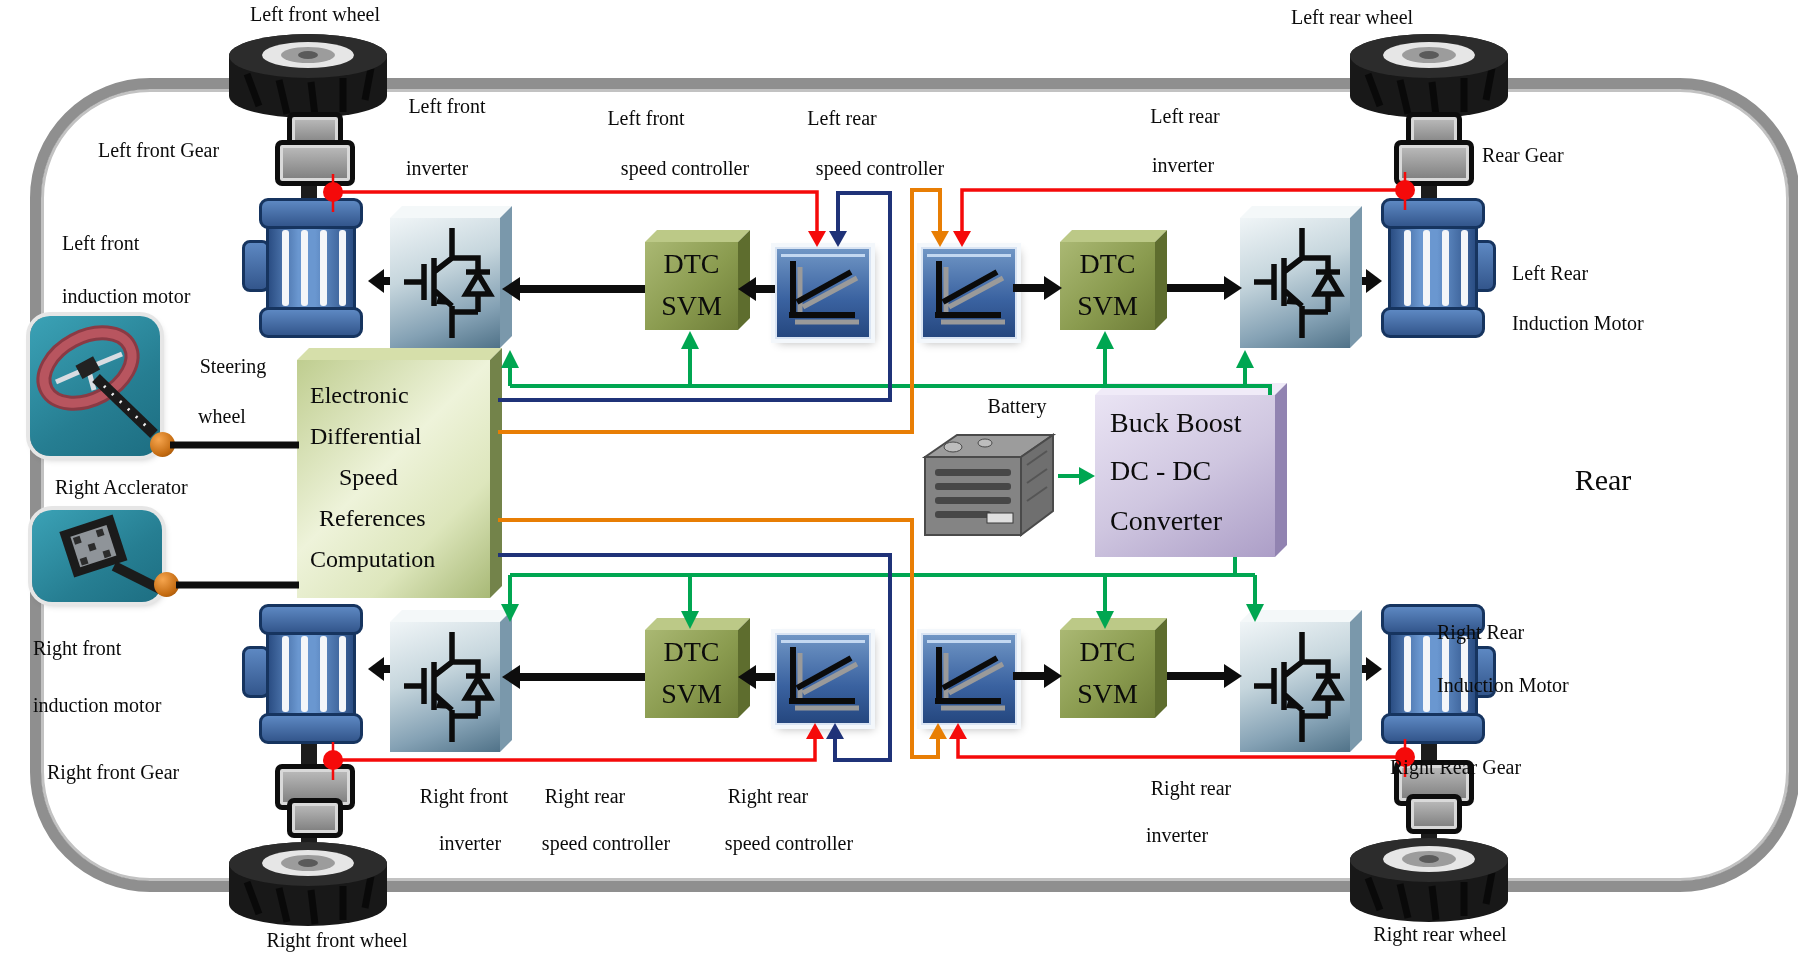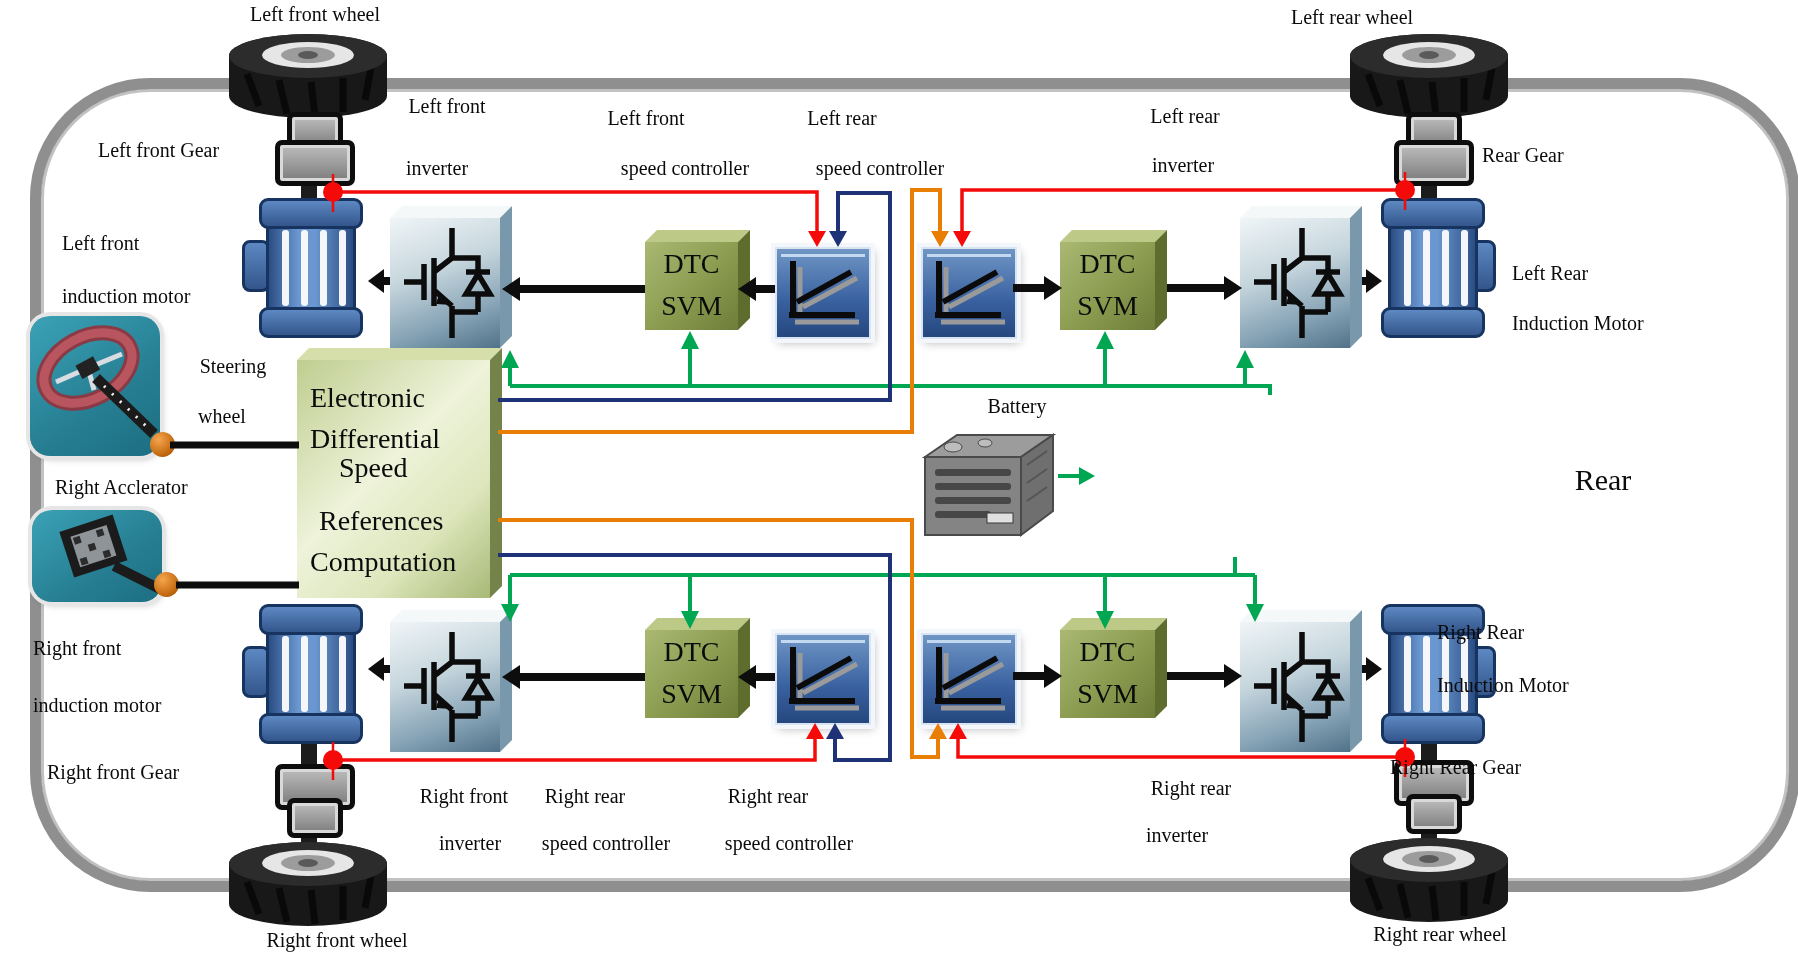--- a/index.html
+++ b/index.html
@@ -24,21 +24,21 @@
   .edsrc .face3{background:linear-gradient(135deg,#bfcd8f 0%,#eef3da 45%,#dde6bc 72%,#a8b976 100%)}
   .edsrc .t3{background:#d6dfaa}.edsrc .s3{background:#73834a}
   .buck .face3{background:linear-gradient(150deg,#eae4f4 0%,#cfc6e0 52%,#af a1c9 100%)}
   .buck .face3{background:linear-gradient(150deg,#eae4f4 0%,#cfc6e0 52%,#ac9ec7 100%)}
   .buck .t3{background:#f0ebf8}.buck .s3{background:#90819f}
   .buck .s3{background:#9183b1}
   .sc{background:linear-gradient(180deg,#7096c5 0%,#3a62a0 58%,#25477f 100%);
       border:2px solid #d9e4f3;box-shadow:0 0 0 4px #f3f7fb,3px 4px 9px rgba(0,0,0,.28)}
   .sc .topline{position:absolute;left:4px;right:4px;top:5px;height:3px;background:rgba(205,224,246,.9)}
   .bt{position:absolute;width:100%;text-align:center;font-size:28px}
-  .edl{position:absolute;left:13px;font-size:28px;white-space:nowrap}
+  .edl{position:absolute;left:13px;font-size:24px;white-space:nowrap}
   .bkl{position:absolute;left:15px;font-size:28px;white-space:nowrap}
   .motor{position:absolute;z-index:3}
   .motor .cap{position:absolute;left:-7px;width:calc(100% + 8px);height:25px;border:3px solid #16345f;border-radius:9px;
       background:linear-gradient(180deg,#5d88c2,#33568c)}
   .motor .cap.top{top:0}.motor .cap.bot{bottom:0}
   .motor .bod{position:absolute;left:0;top:15px;bottom:15px;width:calc(100% - 6px);border:3px solid #16345f;border-radius:13px;
       background:linear-gradient(90deg,#2b4e84 0%,#6a97d0 35%,#6a97d0 55%,#2b4e84 100%)}
   .motor .sl{position:absolute;top:32px;bottom:32px;width:7px;background:#f4f6f9;border-radius:3px;z-index:2}
   .motor .nub{position:absolute;width:22px;height:46px;top:42px;border:3px solid #16345f;border-radius:8px;
       background:linear-gradient(180deg,#5d88c2,#33568c)}
@@ -308,25 +308,33 @@
         </g>
     </svg>
   </div>
 
   <div class="blk edsrc" style="left:297px;top:360px;width:193px;height:238px">
     <i class="t3"></i>
       <i class="s3"></i>
       <div class="face3"></div>
     <span class="edl" style="top:22px">Electronic</span>
     <span class="edl" style="top:63px">Differential</span>
-    <span class="edl" style="top:92px;left:42px">Speed</span>
+    <span class="edl" style="top:104px;left:42px">Speed</span>
     <span class="edl" style="top:145px;left:22px">References</span>
     <span class="edl" style="top:186px">Computation</span>
   </div>
 
+  <div class="blk buck" style="left:1095px;top:395px;width:180px;height:162px">
+    <i class="t3"></i>
+      <i class="s3"></i>
+      <div class="face3"></div>
+    <span class="bkl" style="top:12px">Buck Boost</span>
+    <span class="bkl" style="top:60px">DC - DC</span>
+    <span class="bkl" style="top:110px">Converter</span>
+  </div>
 
   <div class="batt" style="left:915px;top:425px">
     <svg width="148" height="115">
       <polygon points="10,32 42,10 138,10 106,32" fill="#9c9c9c" stroke="#4a4a4a" stroke-width="2"></polygon>
       <polygon points="106,32 138,10 138,86 106,110" fill="#6f6f6f" stroke="#4a4a4a" stroke-width="2"></polygon>
       <rect x="10" y="32" width="96" height="78" fill="#848484" stroke="#4a4a4a" stroke-width="2"></rect>
       <g fill="#474747">
         <rect x="20" y="44" width="76" height="7" rx="3"></rect>
           <rect x="20" y="58" width="76" height="7" rx="3"></rect>
         <rect x="20" y="72" width="76" height="7" rx="3"></rect>

